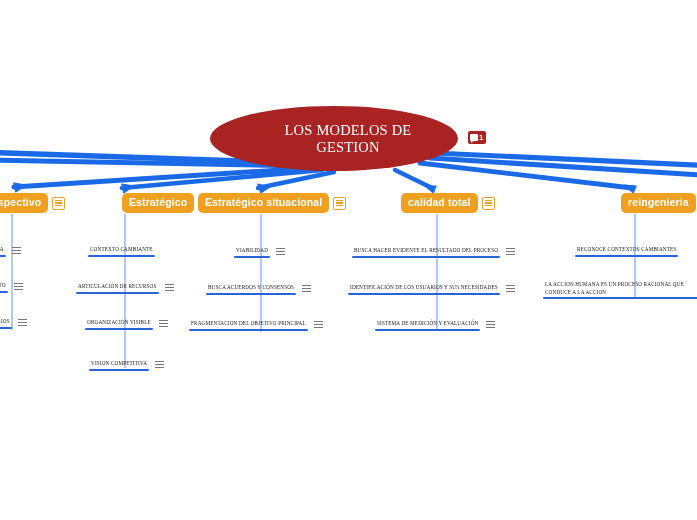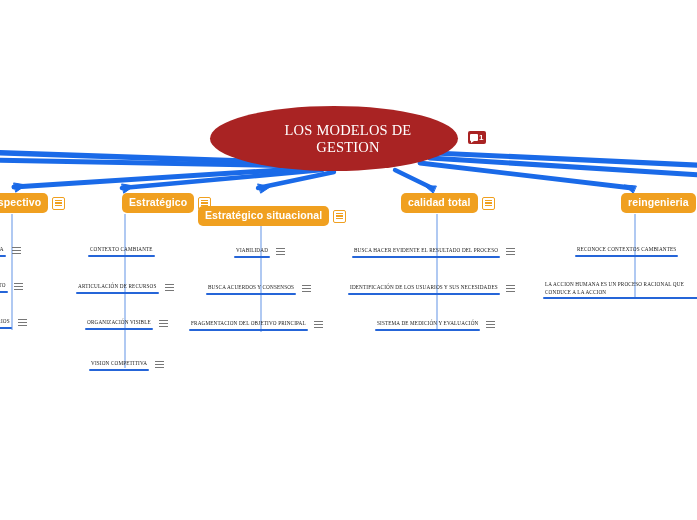--- a/index.html
+++ b/index.html
@@ -320,21 +320,21 @@
       <span class="sub-text">VISION COMPETITIVA</span>
       <span class="sub-underline"></span>
     </span>
     <span class="sub-icon">
         <i></i>
         <i></i>
         <i></i>
       </span>
   </div>
 
-  <div class="topic" style="left:198px; top:206px;">
+  <div class="topic" style="left:198px; top:193px;">
     <span class="topic-pill">Estratégico situacional</span>
     <span class="topic-icon">
         <i></i>
         <i></i>
         <i></i>
       </span>
   </div>
 
   <div class="subitem" style="left:234px; top:246px;">
     <span class="sub-text-wrap">

